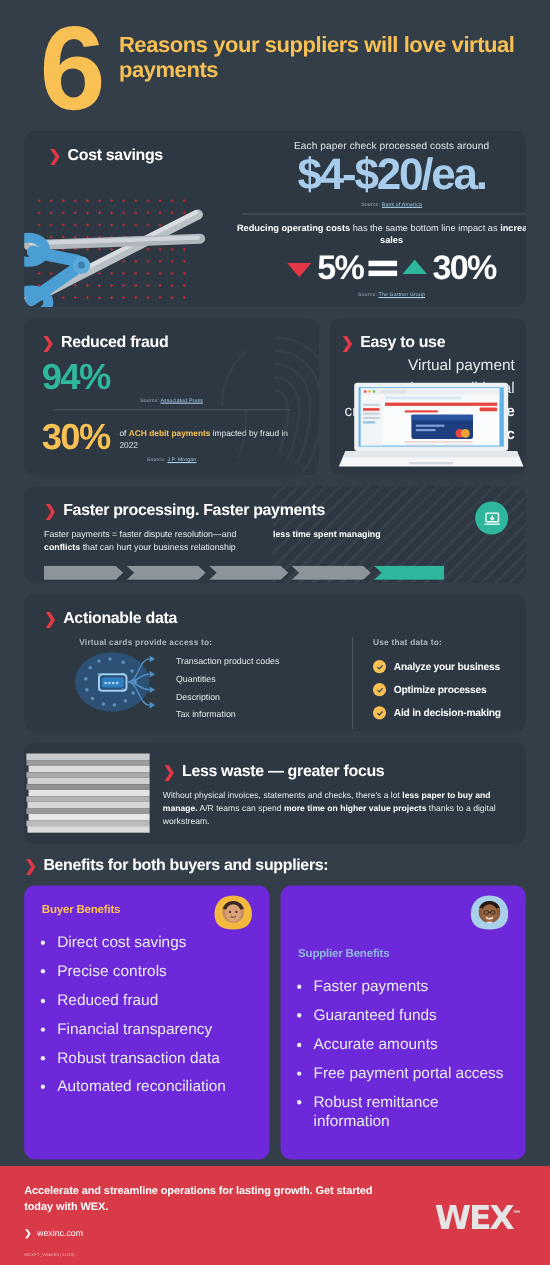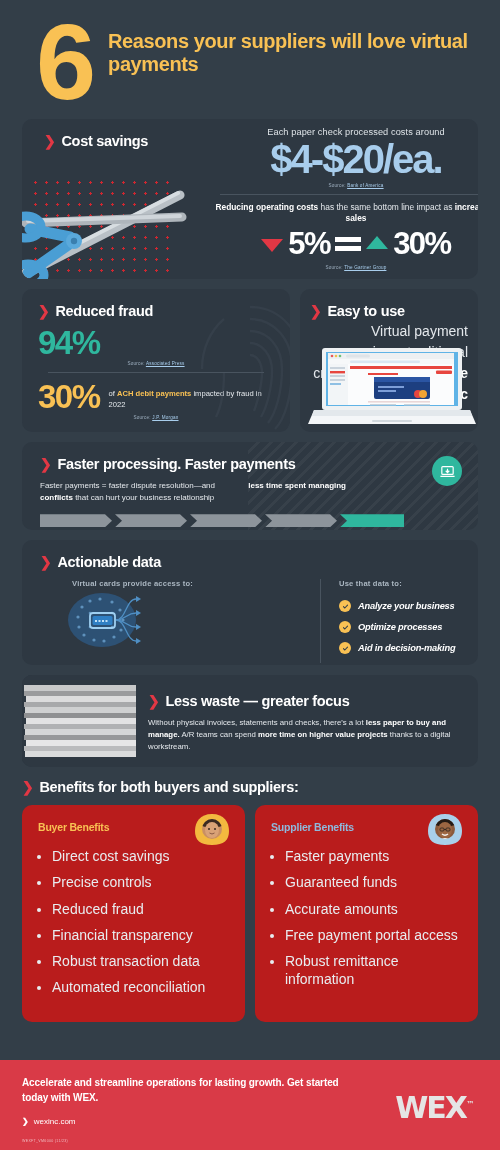--- a/index.html
+++ b/index.html
@@ -100,43 +100,43 @@
 
   
   .action { height:125px; padding:14px 18px; }
   .act-cols { display:flex; margin-top:9px;margin-left:32px; }
   .act-l { width:248px; position:relative; }
   .act-r { flex:1; padding-left:18px; border-left:1px solid #49545f; }
   .act-h { font-size:7.6px; font-weight:bold; color:#aab6c1; letter-spacing:.2px; }
   .blob { position:absolute; left:-4px; top:12px; width:80px; height:58px; }
   .act-list { margin-left:88px; margin-top:9px; }
   .act-list li { list-style:none; font-size:8px; color:#e4e8ec; margin-bottom:7px; }
-  .chk-list { margin-top:12px;font-style:italic; }
+  .chk-list { margin-top:12px; }
   .chk-row { display:flex; align-items:center; margin-bottom:9px; }
   .chk {
     width:12px;height:12px;border-radius:50%;background:#f9c154;
     display:flex;align-items:center;justify-content:center;margin-right:7px;flex:none;
   }
   .chk svg { width:7px; height:7px; }
   .chk-t { font-size:9.3px; font-weight:bold; color:#fff; letter-spacing:-.2px;}
 
   
   .waste { height:92px; display:flex; align-items:stretch; }
   .paper { width:118px; flex:none; background:#2e3842; position:relative; overflow:hidden; }
   .waste-body { flex:1; padding:18px 16px 0 8px; }
   .waste-txt { font-size:7.8px; line-height:1.55; color:#e4e8ec; margin-top:8px; }
   .waste-txt b { color:#fff; }
 
   
   .ben-head { margin:12px 22px 10px 22px; font-size:14.5px; }
   .ben-row { display:flex; gap:10px; margin:0 22px; }
-  .ben-card { flex:1; background:#b91c1c; border-radius:10px; padding:16px 16px 18px 16px; position:relative; min-height:130px; }
+  .ben-card { flex:1; background:#6d28d9; border-radius:10px; padding:16px 16px 18px 16px; position:relative; min-height:130px; }
   .ben-title { font-size:10.5px; font-weight:bold; letter-spacing:-.2px; }
   .ben-title.buy { color:#f9c154; }
-  .ben-title.sup { color:#8fb9dd; }
+  .ben-title.sup { color:#8fb9dd;margin-top:40px; }
   .ben-card ul { margin:14px 0 0 14px; }
   .ben-card li { font-size:14px; color:#e8ecef; margin-bottom:8px; line-height:1.3; }
   .avatar { position:absolute; right:14px; top:8px; width:38px; height:34px; }
 
   
   .footer {
     position:absolute; left:0; bottom:0; width:500px; height:90px;
     background:#d93a47; padding:16px 22px;
   }
   .foot-txt { font-size:10px; font-weight:bold; line-height:1.45; color:#fff; width:320px; letter-spacing:-.1px;}
@@ -357,20 +357,26 @@
             <path d="M48 29 C58 29 58 36 68 36"></path>
             <path d="M48 29 C58 29 58 50 68 50"></path>
           </g>
           <g fill="#4f8fc4">
             <path d="M68 5 l5 3 -5 3z"></path>
               <path d="M68 19 l5 3 -5 3z"></path>
               <path d="M68 33 l5 3 -5 3z"></path>
               <path d="M68 47 l5 3 -5 3z"></path>
           </g>
         </svg>
+        <ul class="act-list">
+          <li>Transaction product codes</li>
+          <li>Quantities</li>
+          <li>Description</li>
+          <li>Tax information</li>
+        </ul>
       </div>
       <div class="act-r">
         <div class="act-h">Use that data to:</div>
         <div class="chk-list">
           <div class="chk-row">
             <span class="chk">
                 <svg viewBox="0 0 12 12">
                   <path d="M2.5 6.2 L4.8 8.6 L9.5 3.5" stroke="#333e48" stroke-width="1.8" fill="none" stroke-linecap="round" stroke-linejoin="round"></path>
                 </svg>
               </span>

